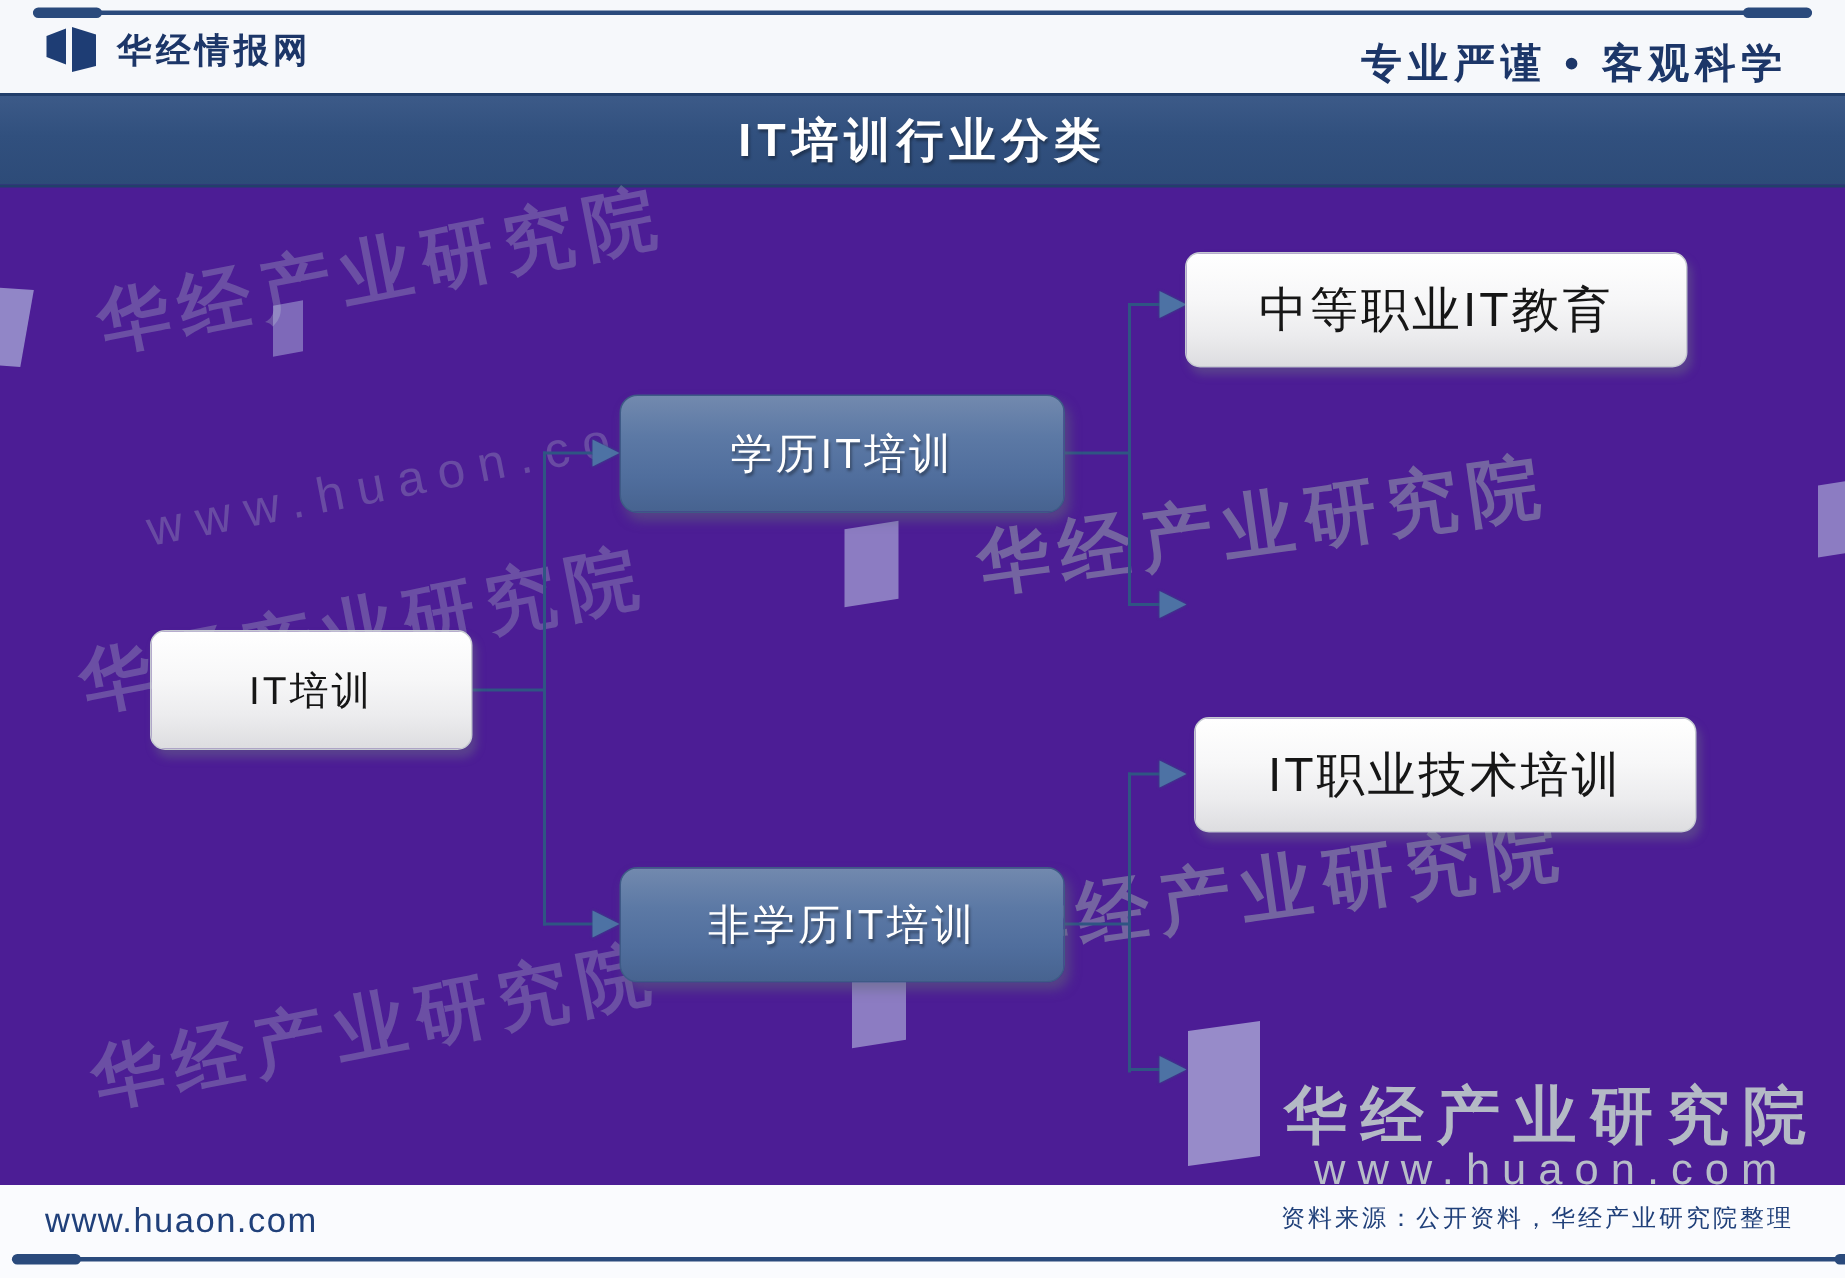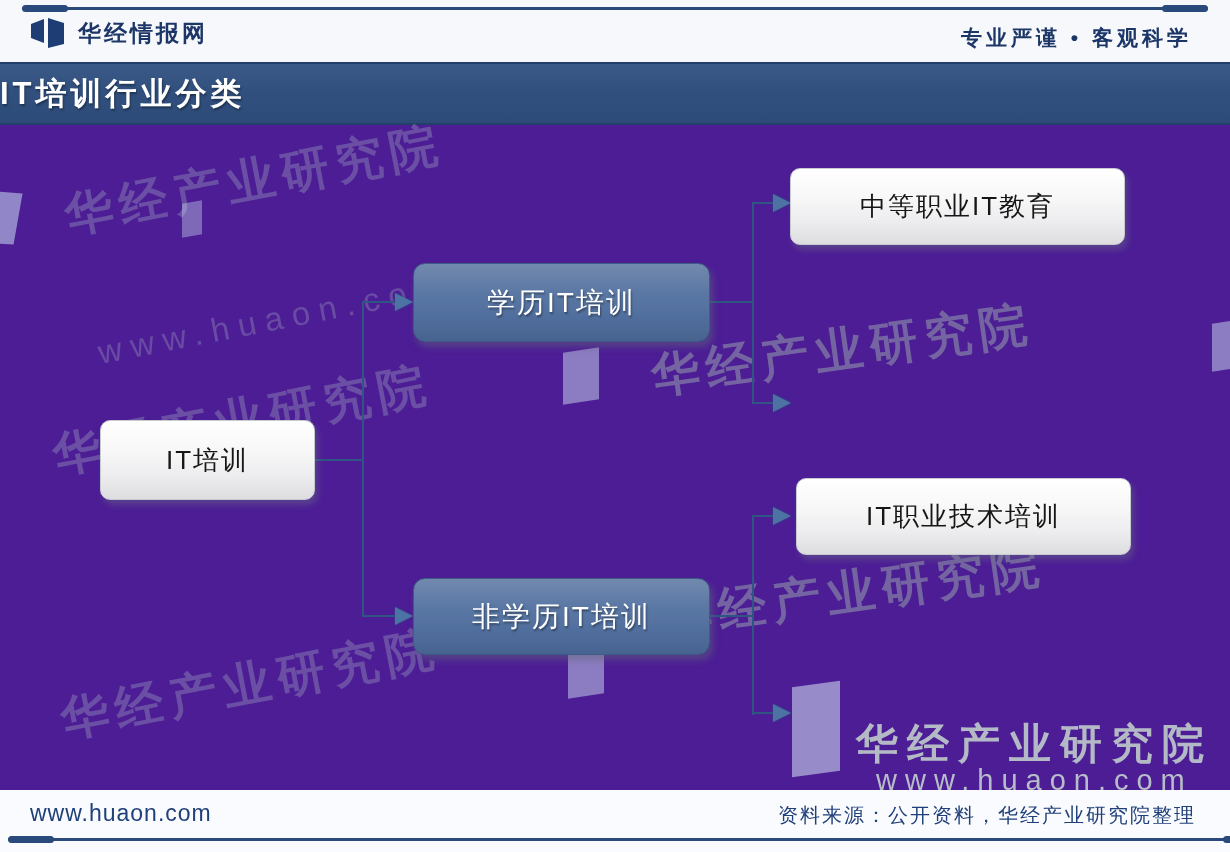--- a/index.html
+++ b/index.html
@@ -9,60 +9,60 @@
   
   .header{position:absolute;left:0;top:0;width:1230px;height:62px;background:#f6f8fb;}
   .rule{position:absolute;height:3px;background:#2a4a7c;border-radius:2px;}
   .rule::before,.rule::after{content:"";position:absolute;top:-2px;height:7px;width:46px;background:#2a4a7c;border-radius:4px;}
   .rule::before{left:0;}
   .rule::after{right:0;}
   .top-rule{left:22px;right:22px;top:7px;}
   .bottom-rule{left:8px;right:8px;top:838px;}
   .brand{position:absolute;left:30px;top:17px;display:flex;align-items:center;gap:12px;}
   .brand-name{font-size:23px;color:#1c3668;letter-spacing:3px;font-weight:600;}
-  .slogan{position:absolute;right:38px;top:24px;font-size:21px;color:#1c3668;font-weight:700;letter-spacing:4px;}
+  .slogan{position:absolute;right:38px;top:24px;font-size:27px;color:#1c3668;font-weight:700;letter-spacing:4px;}
 
   
   .title-bar{position:absolute;left:0;top:62px;width:1230px;height:63px;
     background:linear-gradient(180deg,#3c5a88 0%,#31507e 45%,#2d4b78 100%);
     border-top:2px solid #223f6b;border-bottom:2px solid #223f6b;box-sizing:border-box;
-    display:flex;align-items:center;}
+    display:flex;align-items:center;justify-content:center;}
   .title-bar h1{margin:0;font-size:31px;color:#ffffff;letter-spacing:4px;font-weight:700;
     text-shadow:1px 2px 2px rgba(0,0,0,0.35);}
 
   
   .wm{position:absolute;white-space:nowrap;pointer-events:none;font-weight:700;}
   .wm-diag{color:rgba(168,177,193,0.34);font-size:48px;letter-spacing:7px;transform:rotate(-11deg);}
   .wm-diag-www{color:rgba(173,182,197,0.30);font-size:33px;letter-spacing:9px;transform:rotate(-11deg);font-weight:400;}
   .wm-strong{color:rgba(150,158,172,0.55);}
   .wm-br-brand{color:#b4bac5;font-size:42px;letter-spacing:9px;font-weight:600;}
   .wm-br-www{color:#b7bdc8;font-size:29px;letter-spacing:8px;font-weight:400;}
   .diamond{position:absolute;background:#cbdcf0;opacity:0.55;pointer-events:none;}
 
   
   .node{position:absolute;display:flex;align-items:center;justify-content:center;box-sizing:border-box;}
   .node-white{background:linear-gradient(180deg,#ffffff 0%,#f7f7f8 40%,#ececee 72%,#dddde0 100%);
     border:1px solid #c6cad1;border-radius:10px;box-shadow:3px 5px 6px rgba(110,118,132,0.40);
-    font-size:26px;color:#161616;letter-spacing:2px;}
+    font-size:32px;color:#161616;letter-spacing:2px;}
   .node-blue{background:linear-gradient(180deg,#7289ae 0%,#5c79a5 35%,#506e9d 70%,#476390 100%);
     border:1px solid #3e5a86;border-radius:12px;box-shadow:3px 5px 7px rgba(95,104,122,0.50);
     font-size:28px;color:#ffffff;letter-spacing:2px;text-shadow:1px 2px 2px rgba(0,0,0,0.38);}
 
   
   .h-line,.v-line{position:absolute;background:#2f5583;}
   .h-line{height:2px;}
   .v-line{width:2px;}
   .arrow{position:absolute;width:0;height:0;border-top:9px solid transparent;
     border-bottom:9px solid transparent;border-left:18px solid #4d72a4;
     filter:drop-shadow(0 0 1px #2e4f7e);}
 
   
   .footer{position:absolute;left:0;top:790px;width:1230px;height:62px;background:#fafbfe;}
   .footer-site{position:absolute;left:30px;top:10px;font-size:23px;color:#20407a;letter-spacing:1px;}
-  .footer-source{position:absolute;right:34px;top:12px;font-size:20px;color:#20407a;letter-spacing:2px;margin-left:10px;}
+  .footer-source{position:absolute;right:34px;top:12px;font-size:16px;color:#20407a;letter-spacing:2px;margin-left:10px;}
 </style>
 </head>
 <body>
 
 <div id="stage">
 
   <div class="header">
     <div class="rule top-rule"></div>
     <div class="brand">
       <svg width="36" height="32" viewBox="0 0 36 32">

